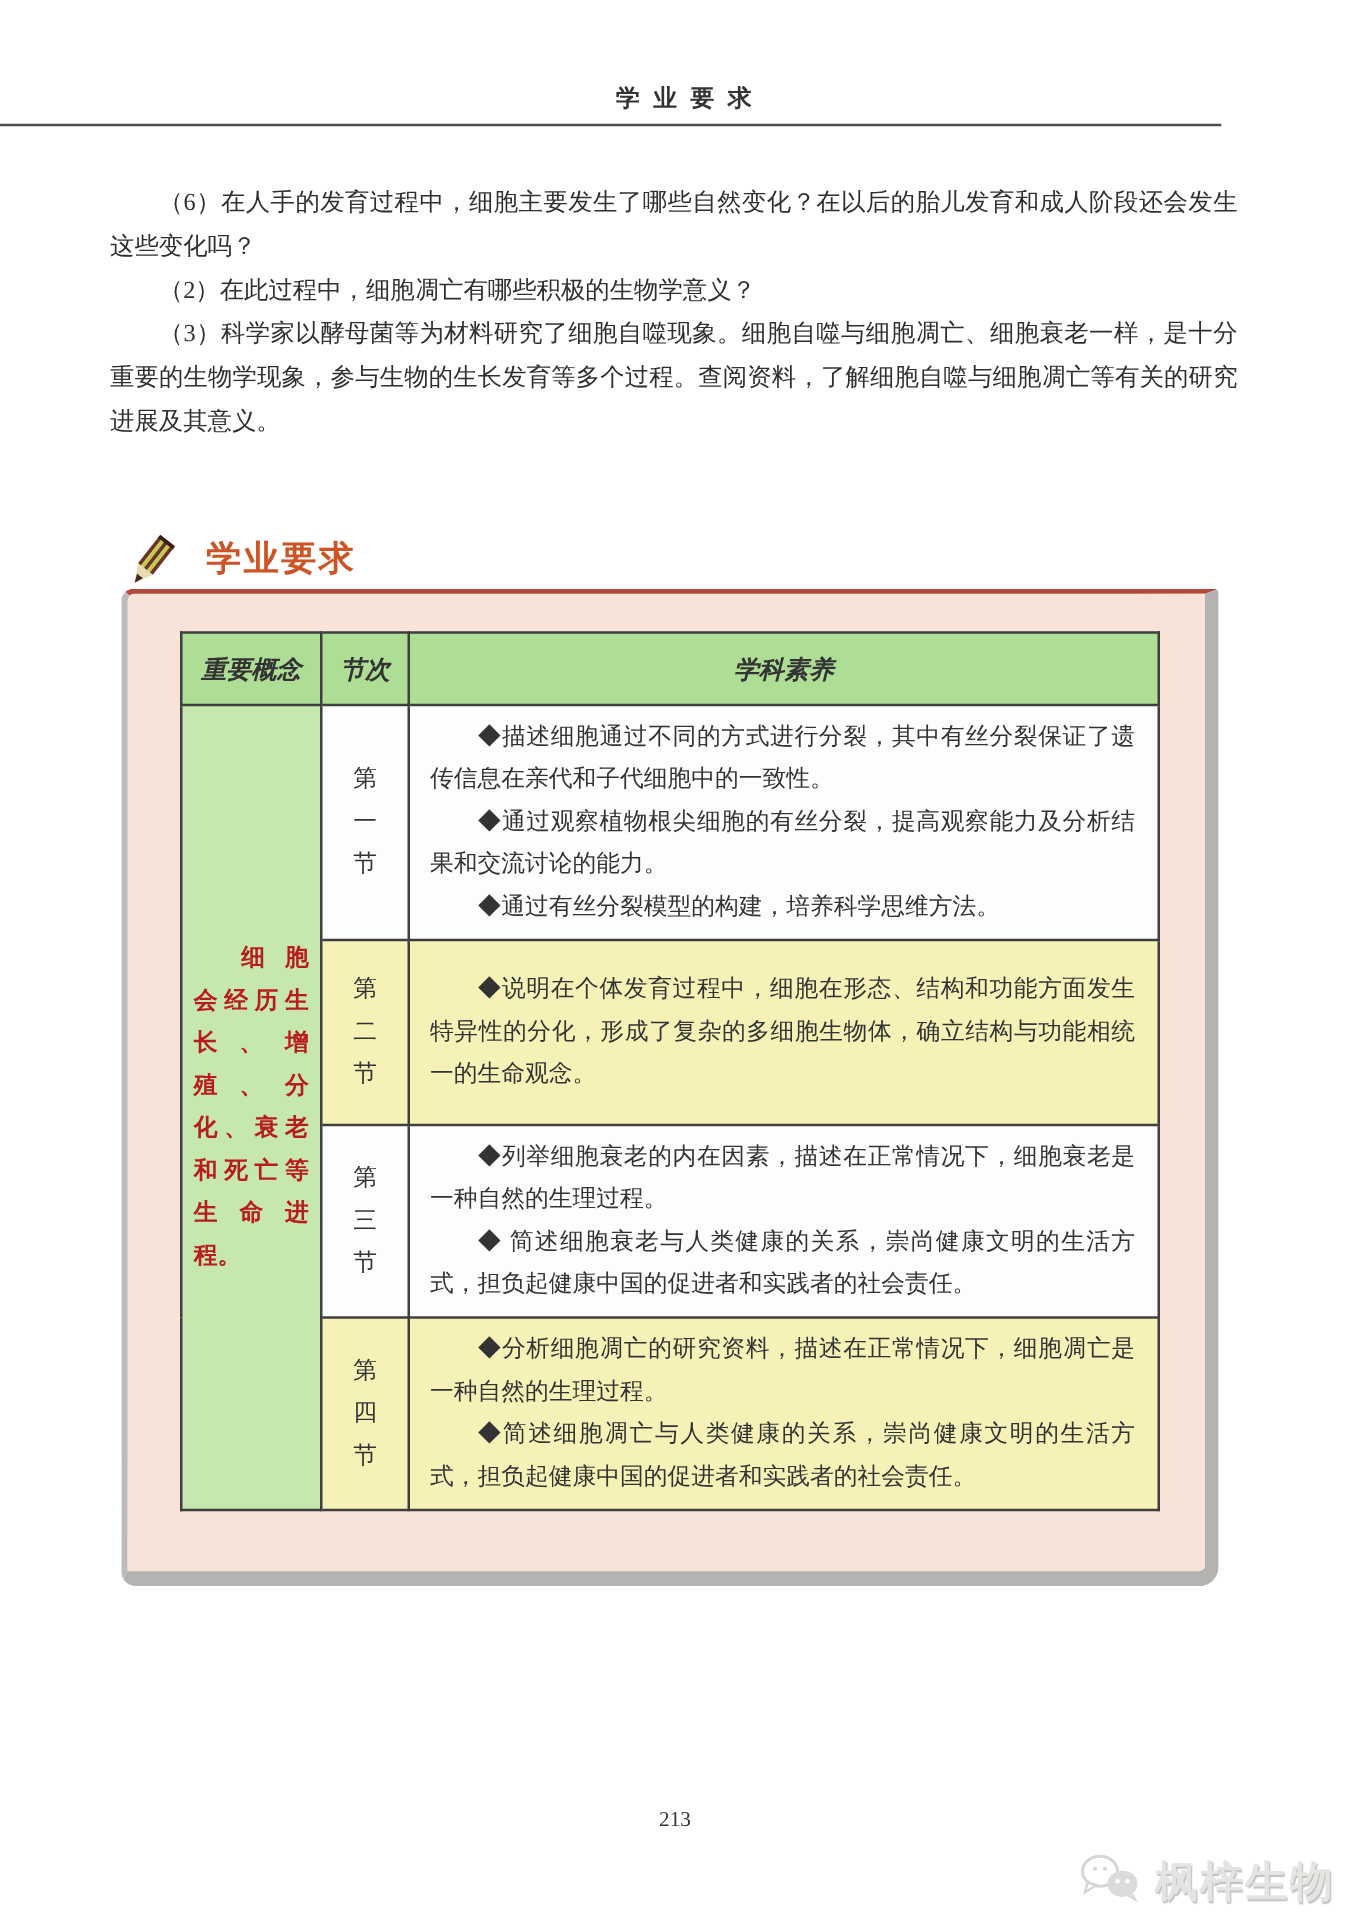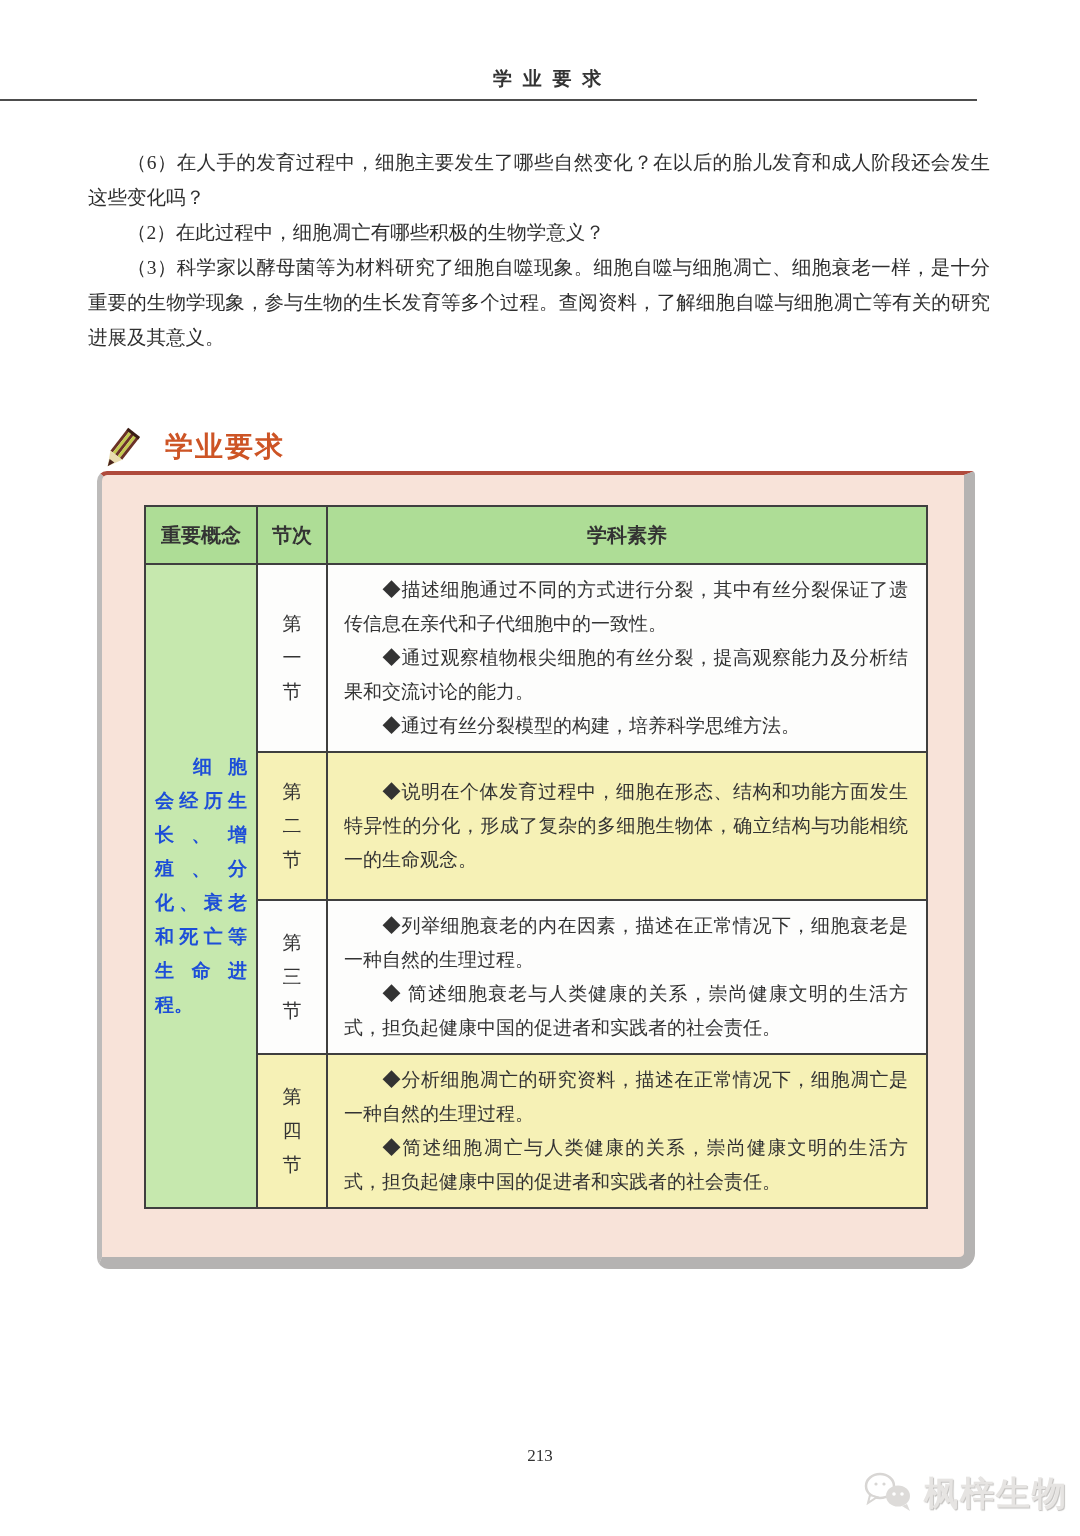--- a/index.html
+++ b/index.html
@@ -88,31 +88,32 @@
     border:2px solid #3f3f3f;
   }
   table.req th {
     background:#aedd96;
     height:58px;
     font-family:"Liberation Sans", sans-serif;
     font-weight:600;
     font-size:20px;
     color:#333;
     text-align:center;
+    font-style:italic;
   }
   .concept-cell {
     background:#c6e8ae;
     vertical-align:middle;
     padding:0 9px;
   }
   .concept-text {
     font-size:19px;
     line-height:34px;
     font-weight:bold;
-    color:#1d4ed8;
+    color:#b91c1c;
     text-align:justify;
     text-indent:2em;
   }
   .sec-cell {
     vertical-align:middle;
     text-align:center;
   }
   .sec-vertical {
     width:1.25em;
     margin:0 auto;
@@ -149,21 +150,21 @@
     width:100%;
     text-align:center;
     font-size:17px;
     color:#333;
   }
 
   
   .watermark {
     position:absolute;
     right:12px;
-    bottom:16px;
+    bottom:4px;
     display:flex;
     align-items:center;
     gap:6px;
     margin-top:44px;
   }
   .watermark-text {
     font-family:"Liberation Sans", sans-serif;
     font-size:34px;
     font-weight:bold;
     color:#e6e4e2;

